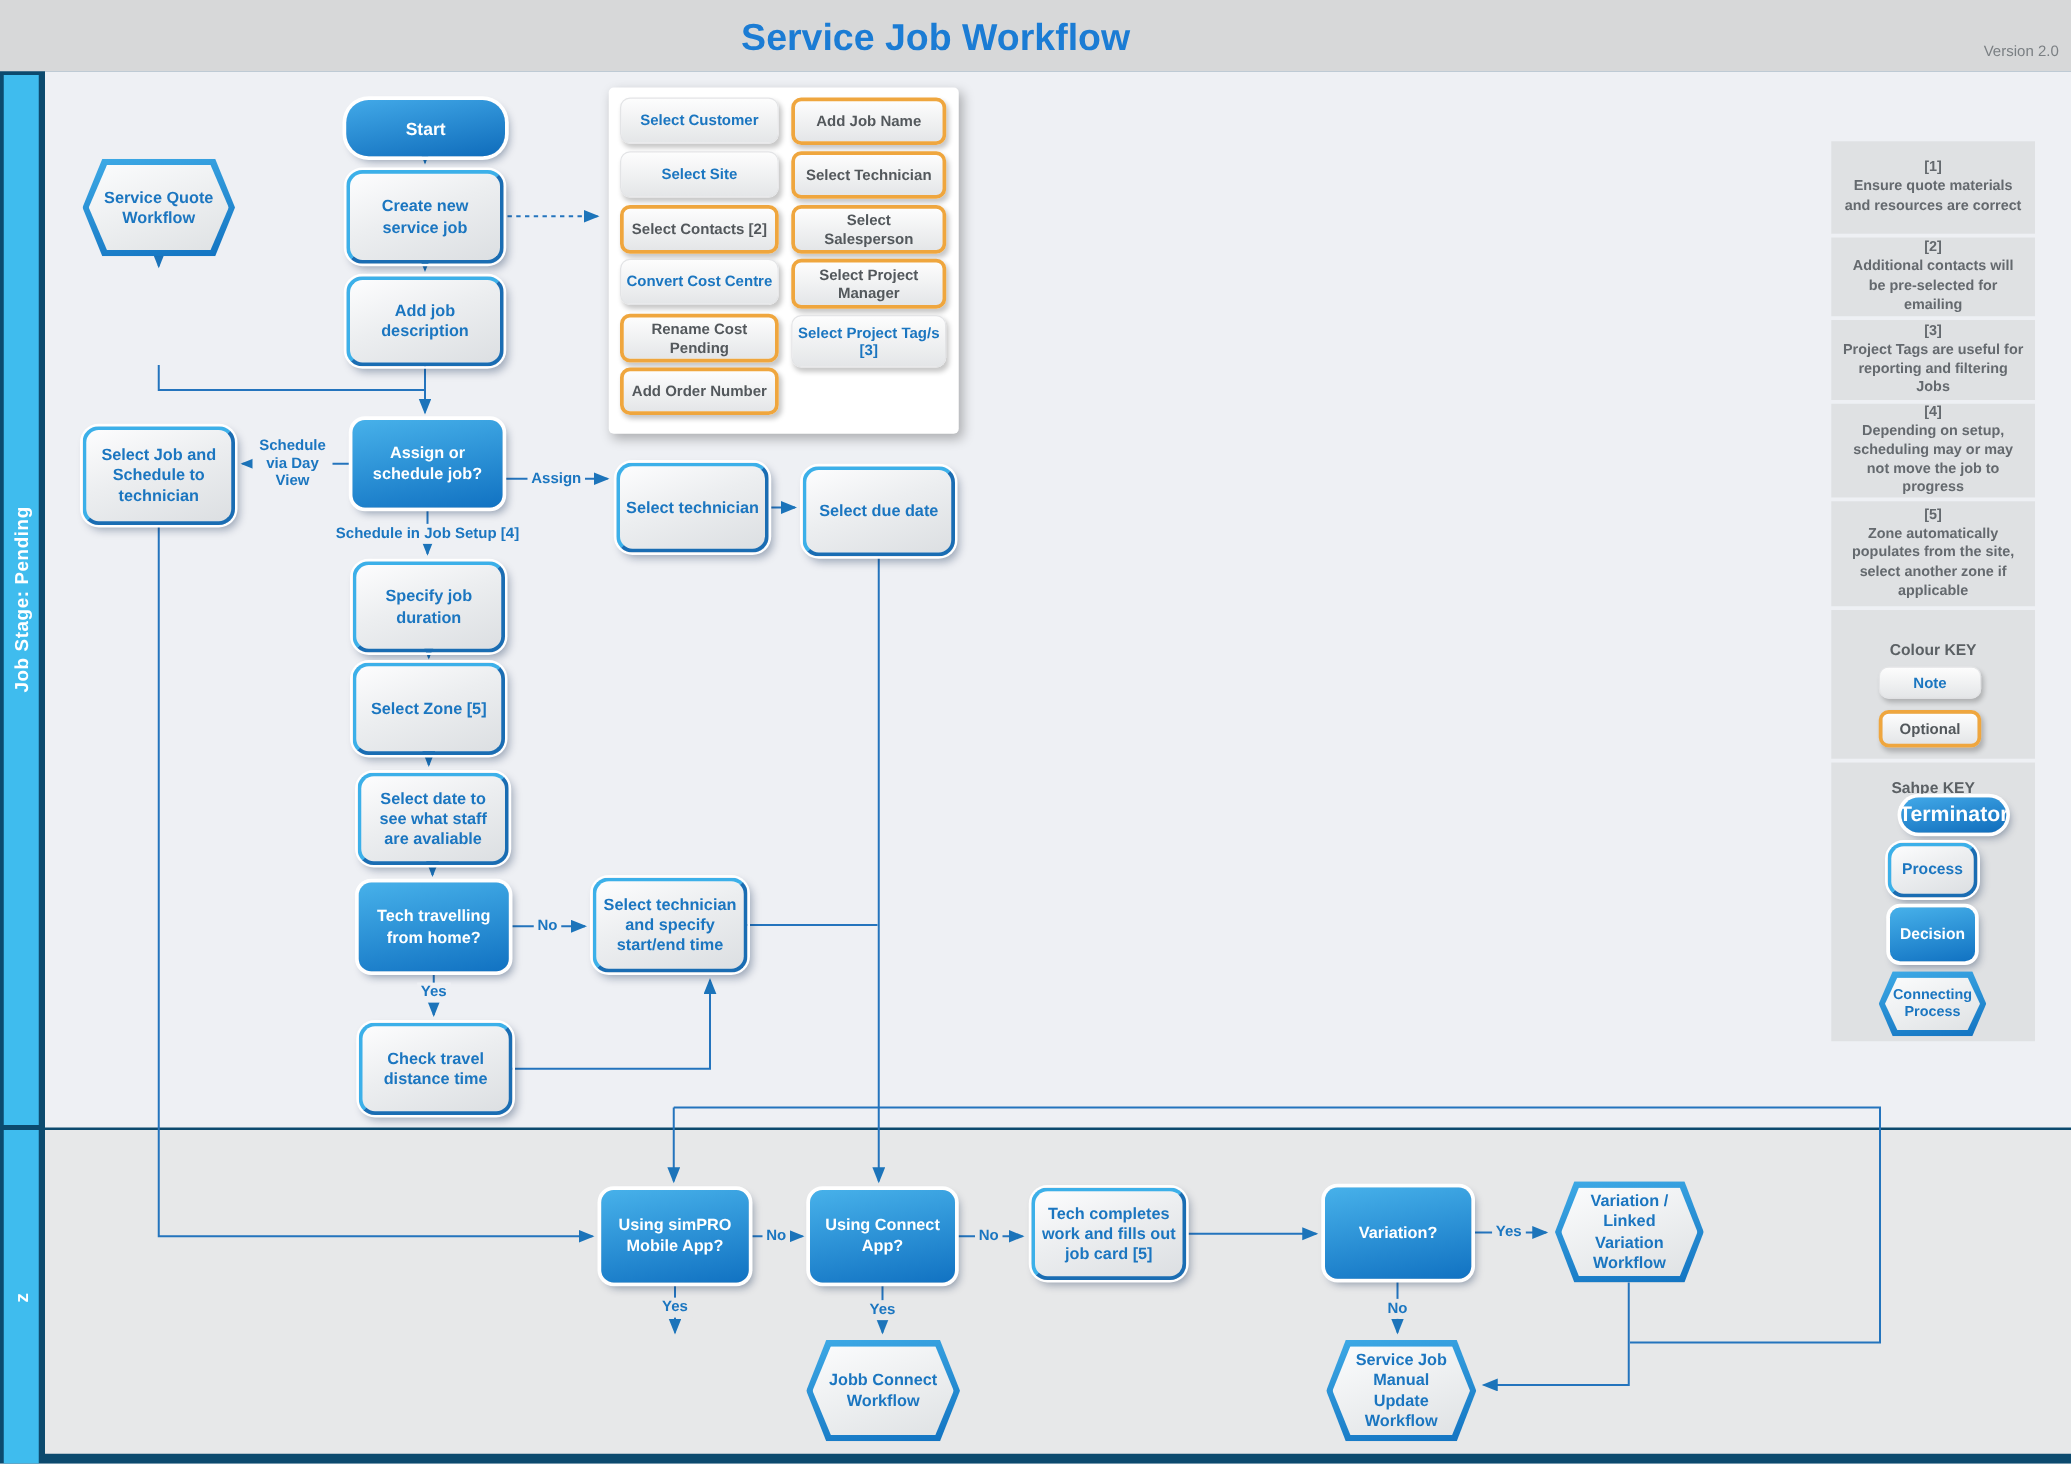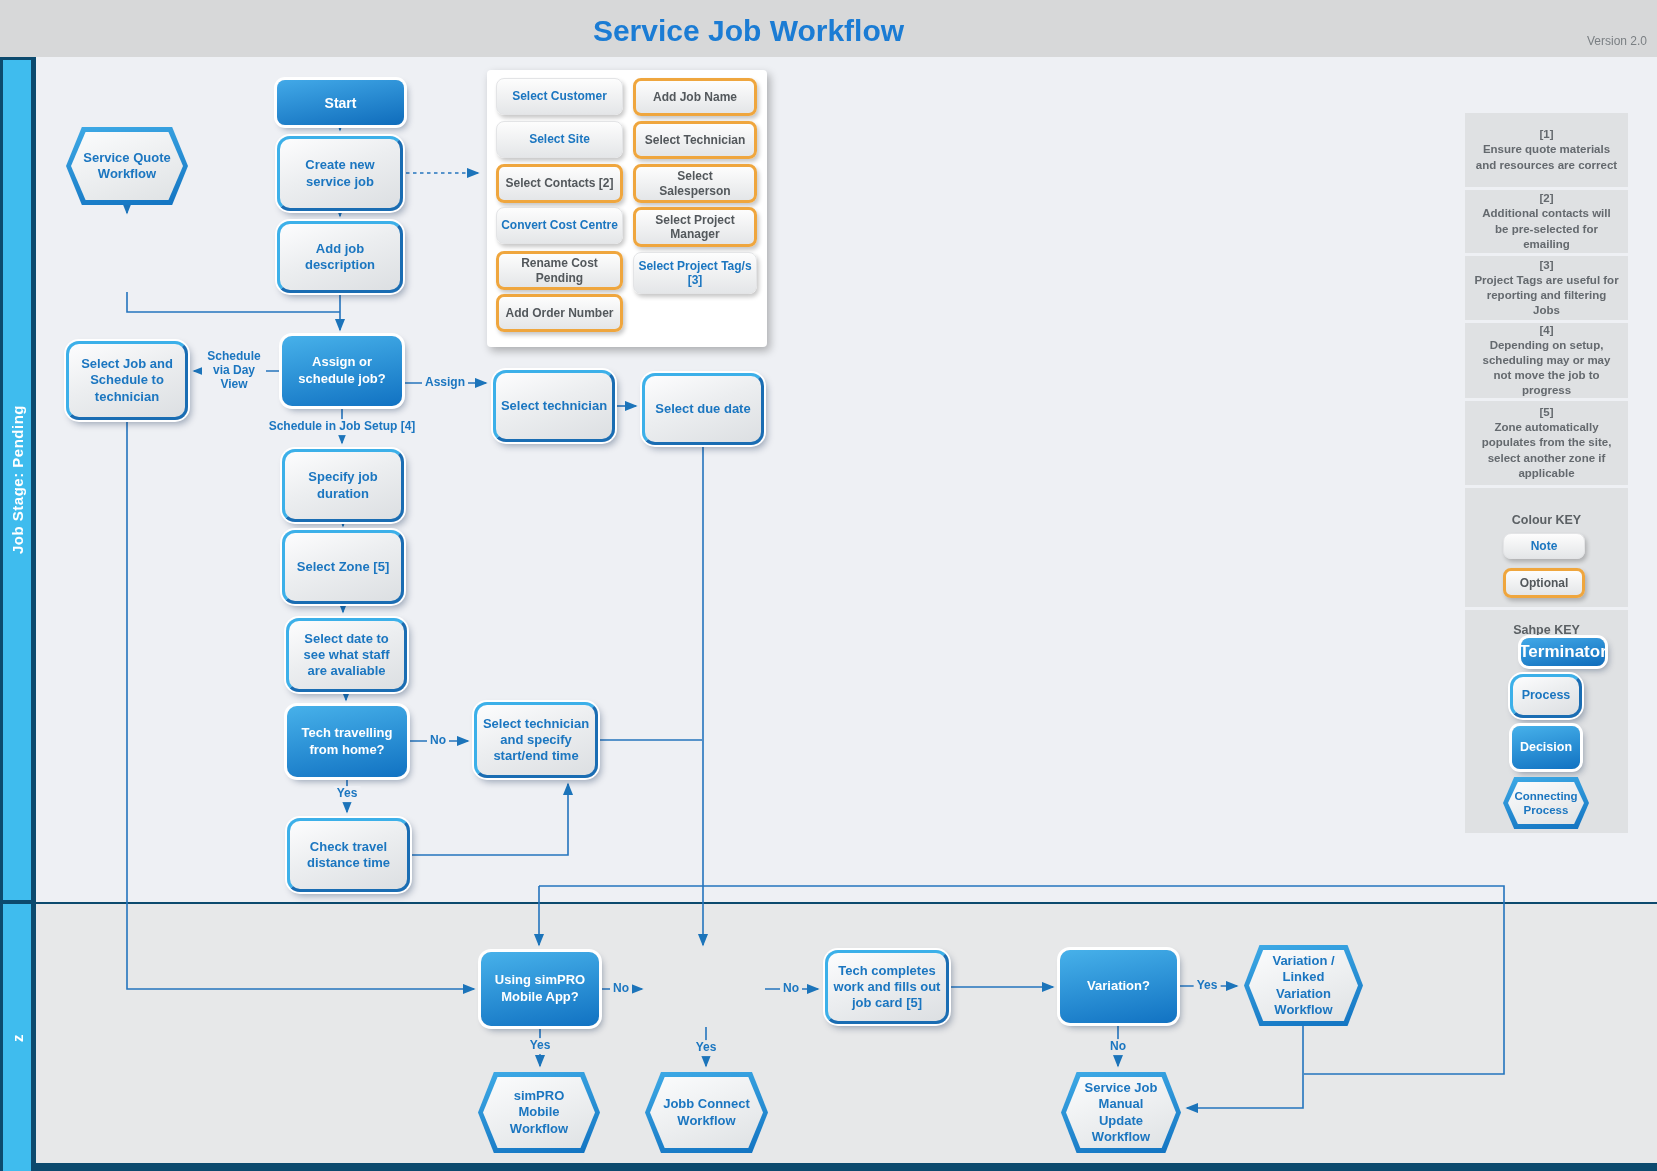--- a/index.html
+++ b/index.html
@@ -26,21 +26,21 @@
   .node { position:absolute; display:flex; align-items:center; justify-content:center;
           text-align:center; font-weight:bold; box-sizing:border-box; z-index:2; }
   .process { background:linear-gradient(160deg,#fdfdfe 0%,#eceef0 45%,#dcdfe2 100%);
              border:3px solid; border-color:#3cb0e9 #1a6db3 #1a6db3 #3cb0e9;
              border-radius:13px; color:#1b76c0; font-size:13px; line-height:1.25;
              padding:4px; box-shadow:0 0 0 2px #ffffff, 3px 4px 7px rgba(0,30,70,.35); }
   .decision { background:linear-gradient(170deg,#47b1ea 0%,#1172c2 100%);
               border-radius:10px; color:#ffffff; font-size:13px; line-height:1.3; padding:4px;
               box-shadow:0 0 0 3px #ffffff, 3px 4px 7px rgba(0,30,70,.4); }
   .terminator { background:linear-gradient(170deg,#42a9e8 0%,#0f6cbb 100%);
-              border-radius:8px; color:#ffffff; font-size:14px;
+              border-radius:18px; color:#ffffff; font-size:14px;
               box-shadow:0 0 0 3px #ffffff, 3px 4px 7px rgba(0,30,70,.4); }
   .hex-outer { position:absolute; z-index:2;
               clip-path:polygon(0 50%,13% 0,87% 0,100% 50%,87% 100%,13% 100%);
               background:linear-gradient(170deg,#3eaae6,#1273c1);
               filter:drop-shadow(3px 4px 4px rgba(0,0,0,.35)); }
   .hex-inner { position:absolute; inset:5px;
               clip-path:polygon(0 50%,13% 0,87% 0,100% 50%,87% 100%,13% 100%);
               background:linear-gradient(160deg,#fbfcfd,#dfe2e4);
               color:#1b76c0; display:flex; align-items:center; justify-content:center;
               text-align:center; font-weight:bold; font-size:13px; line-height:1.25;
@@ -173,24 +173,22 @@
   <div class="node decision" style="left:287px;top:706px;width:120px;height:71px;">Tech travelling from home?</div>
 
   <div class="node process" style="left:286px;top:618px;width:121px;height:74px;">Select date to see what staff are avaliable</div>
 
   <div class="node process" style="left:474px;top:702px;width:124px;height:76px;">Select technician and specify start/end time</div>
 
   <div class="node decision" style="left:481px;top:952px;width:118px;height:74px;">Using simPRO Mobile App?</div>
 
   <div class="node process" style="left:287px;top:818px;width:123px;height:74px;">Check travel distance time</div>
 
-  <div class="hex-outer" style="left:478px;top:1072px;width:122px;height:81px;">
-    <div class="hex-inner">simPRO Mobile Workflow</div>
-  </div>
-
+
+  <div class="node decision" style="left:648px;top:952px;width:116px;height:74px;">Using Connect App?</div>
 
   <div class="hex-outer" style="left:645px;top:1072px;width:123px;height:81px;">
     <div class="hex-inner">Jobb Connect Workflow</div>
   </div>
 
   <div class="node process" style="left:825px;top:950px;width:124px;height:74px;">Tech completes work and fills out job card [5]</div>
 
   <div class="node decision" style="left:1060px;top:950px;width:117px;height:73px;">Variation?</div>
 
   <div class="hex-outer" style="left:1244px;top:945px;width:119px;height:81px;">

